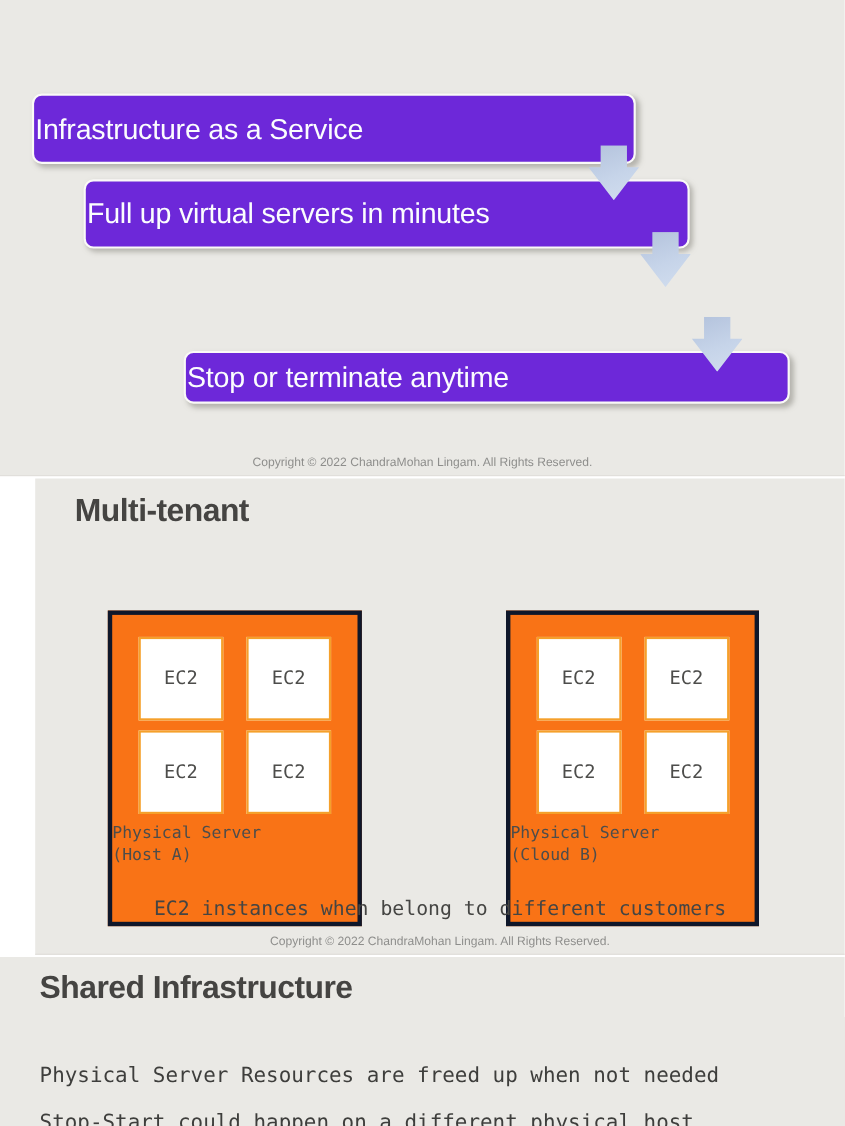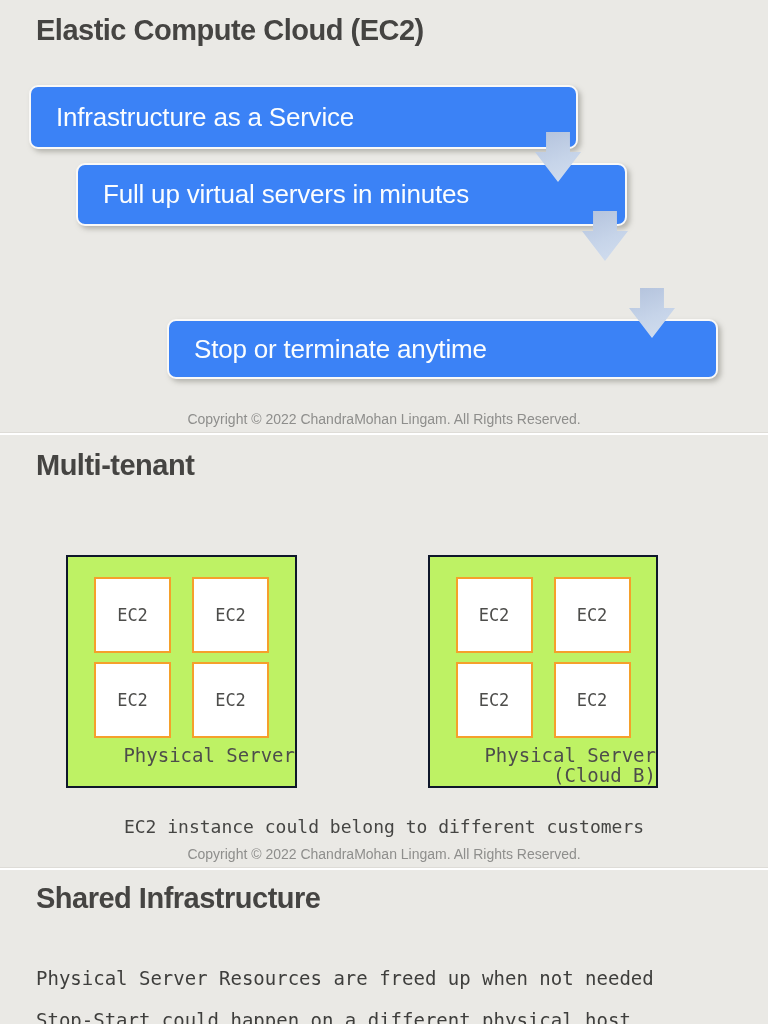--- a/index.html
+++ b/index.html
@@ -2,98 +2,97 @@
 <html><head>
 <meta charset="utf-8">
 <style>
   html,body{margin:0;padding:0;}
   body{
     width:768px;height:1024px;overflow:hidden;background:#FFFFFF;
     font-family:"Liberation Sans",sans-serif;
   }
   .slide{position:relative;background:#EAE9E5;box-shadow:inset 0 -1px 0 #DEDCD7;}
   #slide1{height:433px;}
-  #slide2{height:433px;}
+  #slide2{height:433px;margin-left:32px;}
   #slide3{height:154px;box-shadow:none;}
   .page-gap{height:2px;background:#FFFFFF;}
 
   .slide-title{
     position:absolute;left:36px;top:14px;
     font-size:29px;font-weight:bold;letter-spacing:-0.5px;
     color:#454442;white-space:nowrap;
   }
 
   
   .step{
     position:absolute;box-sizing:border-box;
-    background:#3b82f6;
+    background:#6d28d9;
     border:2px solid #FAF9F7;border-radius:9px;
     box-shadow:3px 3px 5px rgba(130,127,120,0.5);
     color:#FBFDFE;font-size:26px;letter-spacing:-0.2px;
-    display:flex;align-items:center;padding-left:25px;
+    display:flex;align-items:center;padding-left:1px;
     z-index:1;white-space:nowrap;
   }
   #step1{left:29px;top:85px;width:549px;height:64px;}
   #step2{left:76px;top:163px;width:551px;height:63px;}
   #step3{left:122px;top:241px;width:550px;height:64px;}
-  #step4{left:167px;top:319px;width:551px;height:60px;}
+  #step4{left:167px;top:319px;width:551px;height:48px;}
 
   .flow-arrow{
     position:absolute;width:46px;height:50px;z-index:3;
     background:linear-gradient(160deg,#B3C2DC 0%,#C6D4E9 55%,#D2DEEF 100%);
     clip-path:polygon(24% 0,76% 0,76% 40%,100% 40%,50% 100%,0 40%,24% 40%);
   }
   #arrow1{left:535px;top:132px;}
   #arrow2{left:582px;top:211px;}
   #arrow3{left:629px;top:288px;}
 
   .copyright{
     position:absolute;left:0;right:0;bottom:6px;text-align:center;
-    font-size:14px;color:#8E8E8C;letter-spacing:0;
+    font-size:11px;color:#8E8E8C;letter-spacing:0;
   }
 
   
   .host{
-    position:absolute;box-sizing:border-box;top:120px;height:233px;
-    background:#bef264;border:2px solid #0f172a;
+    position:absolute;box-sizing:border-box;top:120px;height:287px;
+    background:#f97316;border:4px solid #0f172a;
   }
   #hostA{left:66px;width:231px;}
   #hostB{left:428px;width:230px;}
   .vm-grid{
     display:grid;grid-template-columns:77px 77px;grid-auto-rows:76px;
     gap:9px 21px;justify-content:center;margin-top:20px;
   }
   .vm{
     box-sizing:border-box;background:#FFFFFF;border:2px solid #F5A02B;
     display:flex;align-items:center;justify-content:center;
     font-family:"DejaVu Sans Mono",monospace;font-size:17px;color:#4D4D4B;
   }
   .host-label{
-    margin-top:7px;text-align:right;line-height:20px;
-    font-family:"DejaVu Sans Mono",monospace;font-size:19px;color:#4D4D4B;
+    margin-top:7px;text-align:left;line-height:20px;
+    font-family:"DejaVu Sans Mono",monospace;font-size:15px;color:#4D4D4B;
   }
   .caption{
     position:absolute;left:0;right:0;top:381px;text-align:center;
     font-family:"DejaVu Sans Mono",monospace;font-size:18px;color:#454543;
     white-space:nowrap;
   }
 
   
   .body-line{
     position:absolute;left:36px;line-height:24px;white-space:nowrap;
     font-family:"DejaVu Sans Mono",monospace;font-size:19px;color:#3E3E3C;
   }
   #bodyline1{top:96px;}
   #bodyline2{top:138px;}
 </style>
 </head>
 <body>
 
 <div class="slide" id="slide1">
-  <div class="slide-title">Elastic Compute Cloud (EC2)</div>
 
   <div class="step" id="step1">
     <span>Infrastructure as a Service</span>
   </div>
   <div class="flow-arrow" id="arrow1"></div>
 
   <div class="step" id="step2">
     <span>Full up virtual servers in minutes</span>
   </div>
   <div class="flow-arrow" id="arrow2"></div>
@@ -114,37 +113,38 @@
 
   <div class="host" id="hostA">
     <div class="vm-grid">
       <div class="vm">EC2</div>
       <div class="vm">EC2</div>
       <div class="vm">EC2</div>
       <div class="vm">EC2</div>
     </div>
     <div class="host-label">
       <div>Physical Server</div>
+      <div>(Host A)</div>
     </div>
   </div>
 
   <div class="host" id="hostB">
     <div class="vm-grid">
       <div class="vm">EC2</div>
       <div class="vm">EC2</div>
       <div class="vm">EC2</div>
       <div class="vm">EC2</div>
     </div>
     <div class="host-label">
       <div>Physical Server</div>
       <div>(Cloud B)</div>
     </div>
   </div>
 
-  <div class="caption">EC2 instance could belong to different customers</div>
+  <div class="caption">EC2 instances when belong to different customers</div>
   <div class="copyright">Copyright © 2022 ChandraMohan Lingam. All Rights Reserved.</div>
 </div>
 
 <div class="page-gap"></div>
 
 <div class="slide" id="slide3">
   <div class="slide-title" style="top:12px;">Shared Infrastructure</div>
   <div class="body-line" id="bodyline1">Physical Server Resources are freed up when not needed</div>
   <div class="body-line" id="bodyline2">Stop-Start could happen on a different physical host</div>
 </div>

